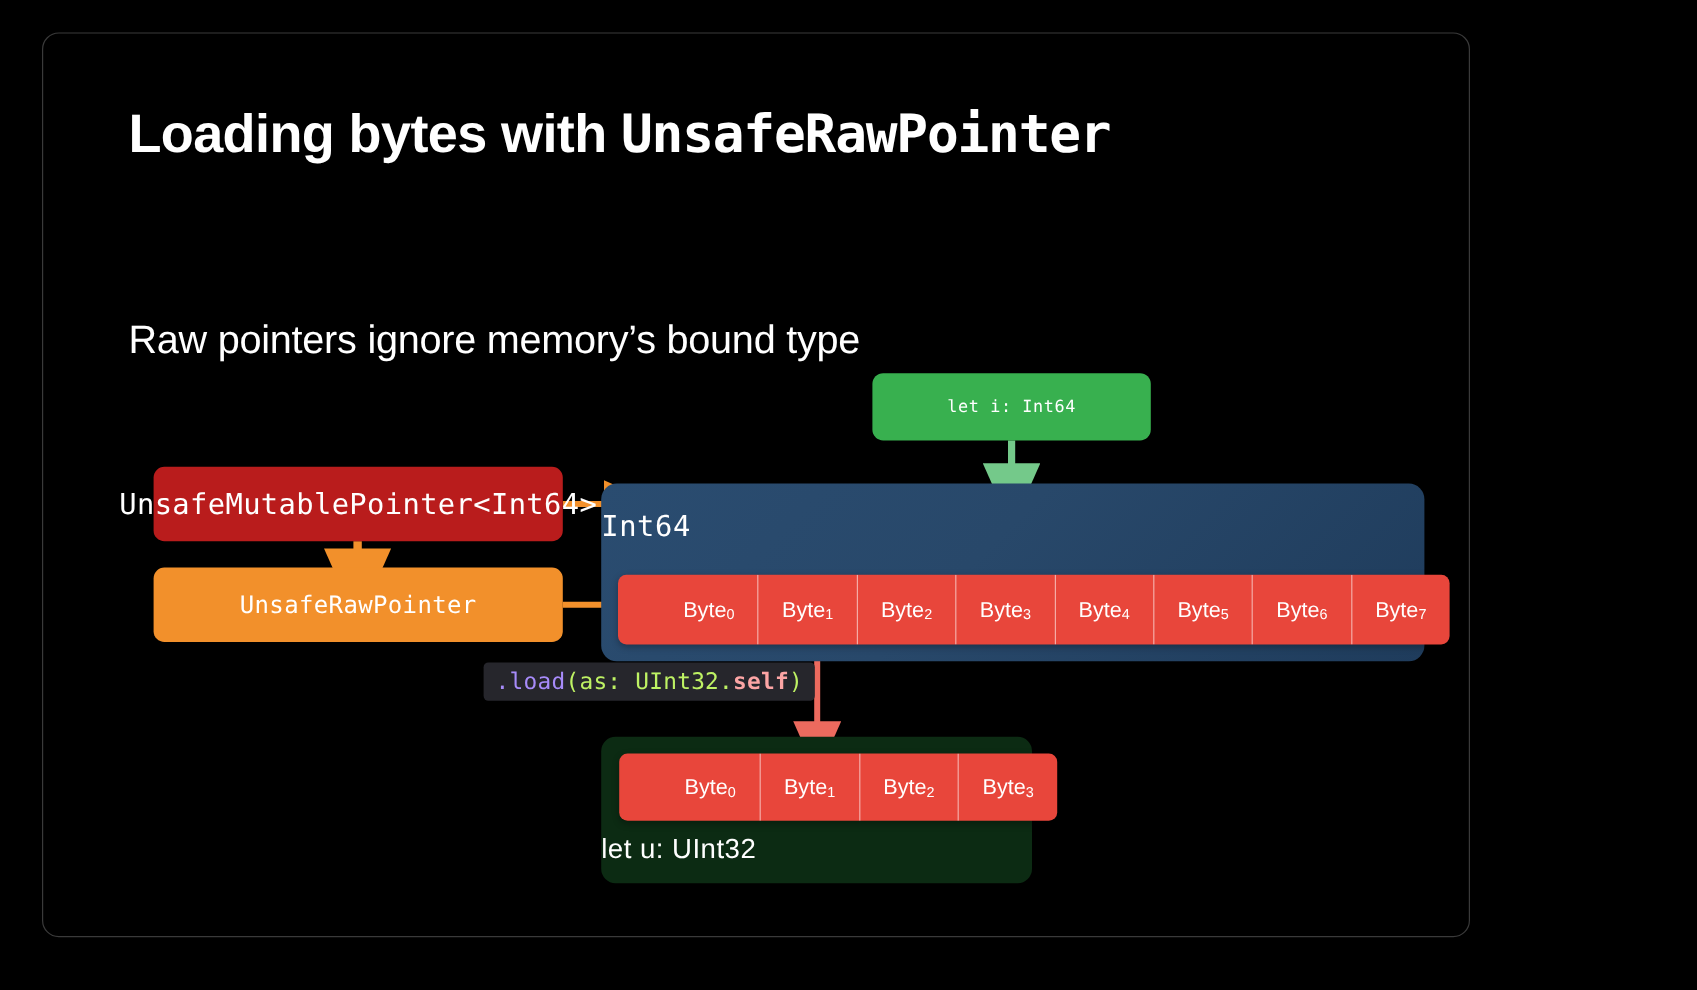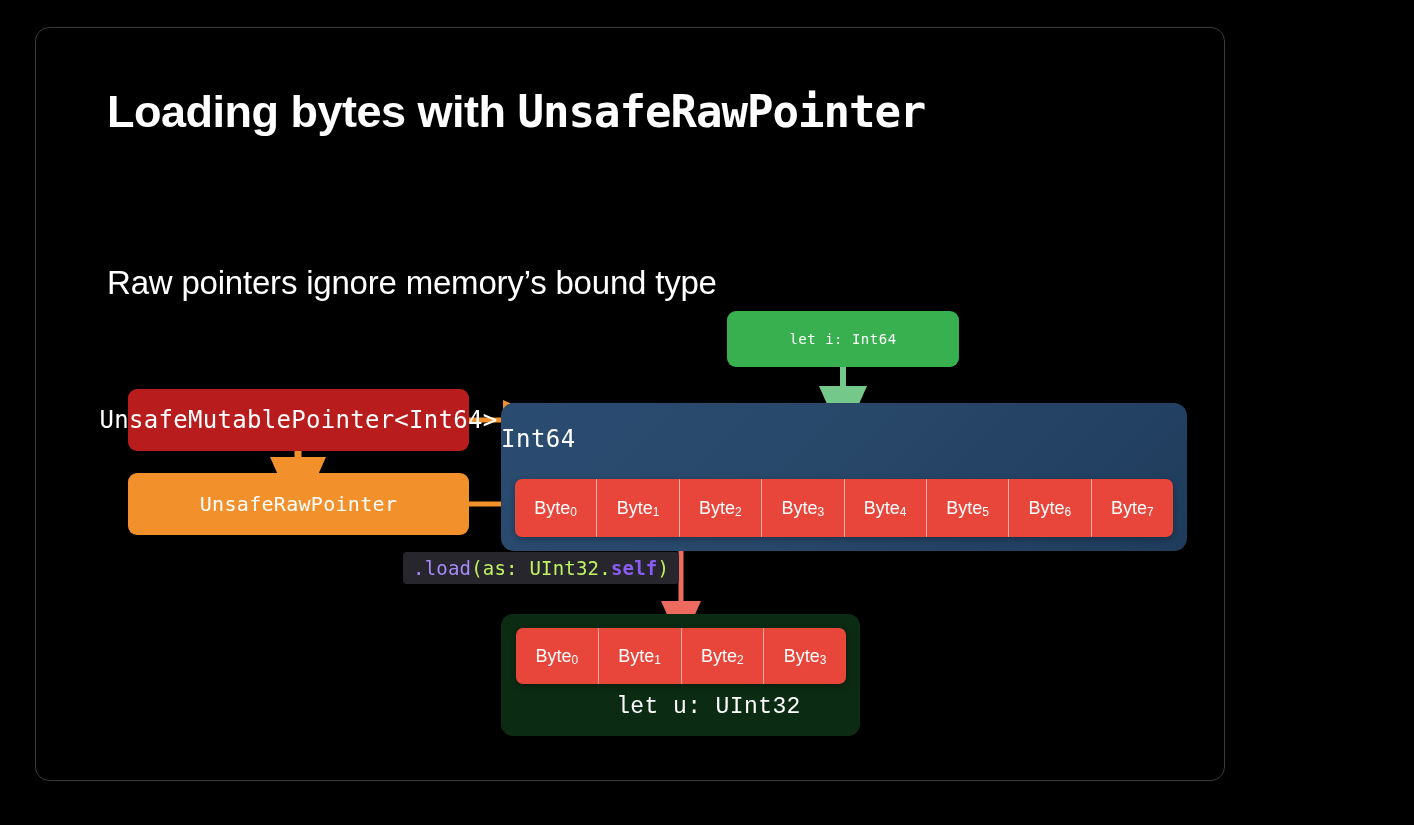--- a/index.html
+++ b/index.html
@@ -133,20 +133,21 @@
   }
 
   
   .byte-strip {
     position: absolute;
     display: flex;
     background: #e8463b;
     border-radius: 7px;
     overflow: hidden;
     box-shadow: 0 2px 6px rgba(0,0,0,0.30);
+    padding-left: 35px;
   }
   .byte-strip-8 {
     left: 14px;
     top: 76px;
     width: 658px;
     height: 58px;
   }
   .byte-cell {
     flex: 1 1 0;
     display: flex;
@@ -181,47 +182,45 @@
     left: 15px;
     top: 14px;
     width: 330px;
     height: 56px;
   }
   .result-label {
     position: absolute;
     left: 0;
     top: 80px;
     width: 100%;
-    text-align: center;
-    font-family: Liberation Mono, monospace;
+    font-family: Liberation Sans, sans-serif;
     font-size: 23px;
     color: #ffffff;
     letter-spacing: 0.4px;
-    padding-left: 28px;
   }
 
   
   .code-chip {
     position: absolute;
     left: 367px;
     top: 524px;
     height: 32px;
     padding: 3px 10px 4px 10px;
     background: #26262c;
     border-radius: 4px;
     font-family: "DejaVu Sans Mono", monospace;
     font-size: 19px;
     color: #e8e8ec;
     display: flex;
     align-items: center;
     letter-spacing: 0.2px;
     box-sizing: border-box;
   }
   .tok-fn   { color: #a78bfa; }
-  .tok-kw   { color: #8b5cf6; font-weight: bold; }
+  .tok-kw   { color: #fca5a5; font-weight: bold; }
   .tok-plain{ color: #bef264; }
 
   
   .connectors {
     position: absolute;
     left: 0; top: 0;
     width: 1344px;
     height: 754px;
     pointer-events: none;
   }

